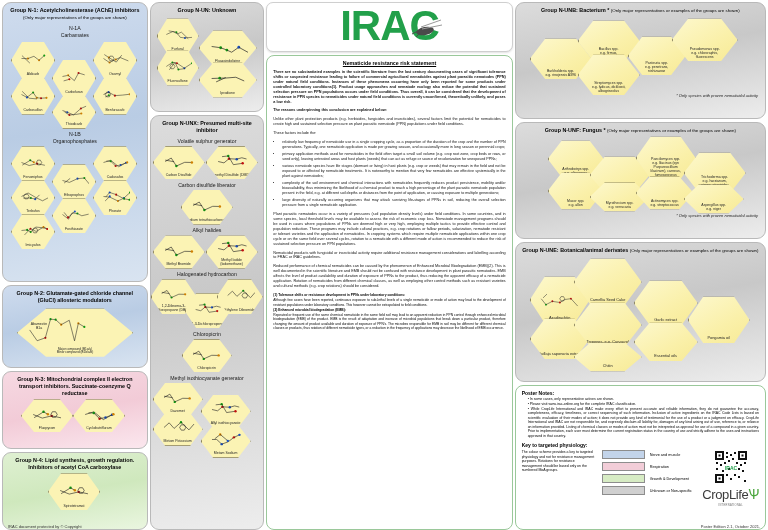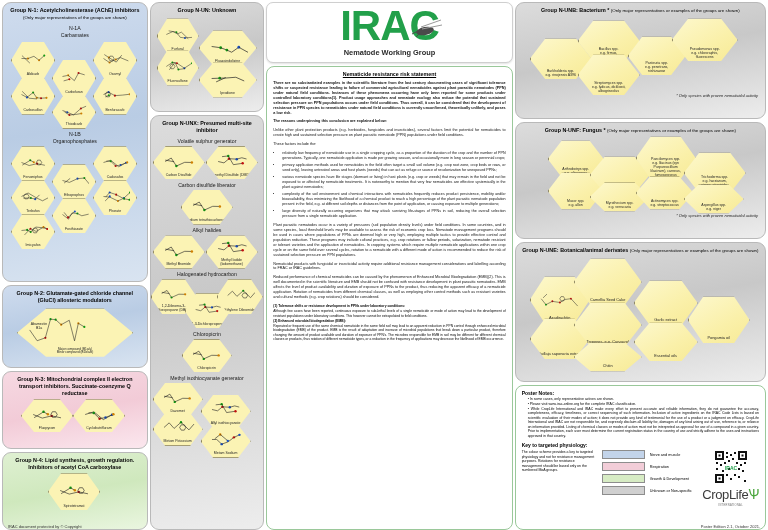--- a/index.html
+++ b/index.html
@@ -855,21 +855,20 @@
       <div class="irac-logo">
         <span>IRAC</span>
         <svg width="34" height="20" viewBox="0 0 34 20" style="position:absolute;right:-6px;top:12px">
           <ellipse cx="14" cy="13" rx="9" ry="4" fill="#4a4a4a" transform="rotate(-12 14 13)"></ellipse>
           <path d="M10 9 L30 2" stroke="#9a9a9a" stroke-width="1" fill="none"></path>
           <path d="M11 11 L31 7" stroke="#9a9a9a" stroke-width="1" fill="none"></path>
           <path d="M7 13 L1 16" stroke="#4a4a4a" stroke-width="1"></path>
           <path d="M9 15 L5 19" stroke="#4a4a4a" stroke-width="1"></path>
         </svg>
       </div>
-      <div class="irac-sub">Nematode Working Group</div>
     </div>
 
     <div class="risk-box">
       <div class="risk-title">Nematicide resistance risk statement</div>
       <p class="b">There are no substantiated examples in the scientific literature from the last century documenting cases of significant tolerance shifts or suspected resistance leading to failure of commercial agricultural nematicides against plant parasitic nematodes (PPN) under natural field conditions. Instances of these phenomena occurring have only been reported for some products under controlled laboratory conditions(1). Product usage approaches and nematode ecology also reduce the potential that sustained selection pressure on PPN populations occurs under field conditions. Thus overall, it can be considered that the development of resistance in PPN species to nematicides under natural field conditions is currently unconfirmed, theoretically unlikely, and poses a low risk.</p>
       <p class="b">The reasons underpinning this conclusion are explained below:</p>
       <p>Unlike other plant protection products (e.g. herbicides, fungicides and insecticides), several factors limit the potential for nematicides to create high and sustained selection pressure on plant parasitic nematode (PPN) populations under field conditions.</p>
       <p>These factors include the:</p>
       <ul id="risk-bullets">
           <li>relatively low frequency of nematicide use in a single cropping cycle, as a proportion of the duration of the crop and the number of PPN generations. Typically, one nematicide application is made per growing season, and occasionally more in long season or perennial crops;</li>

